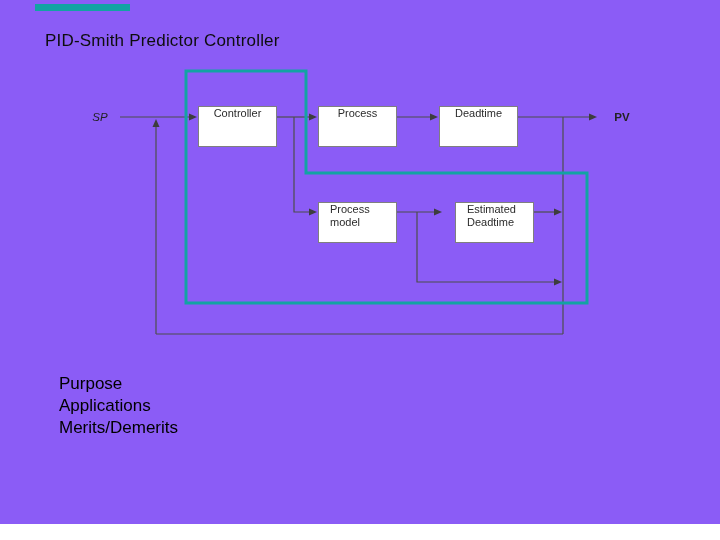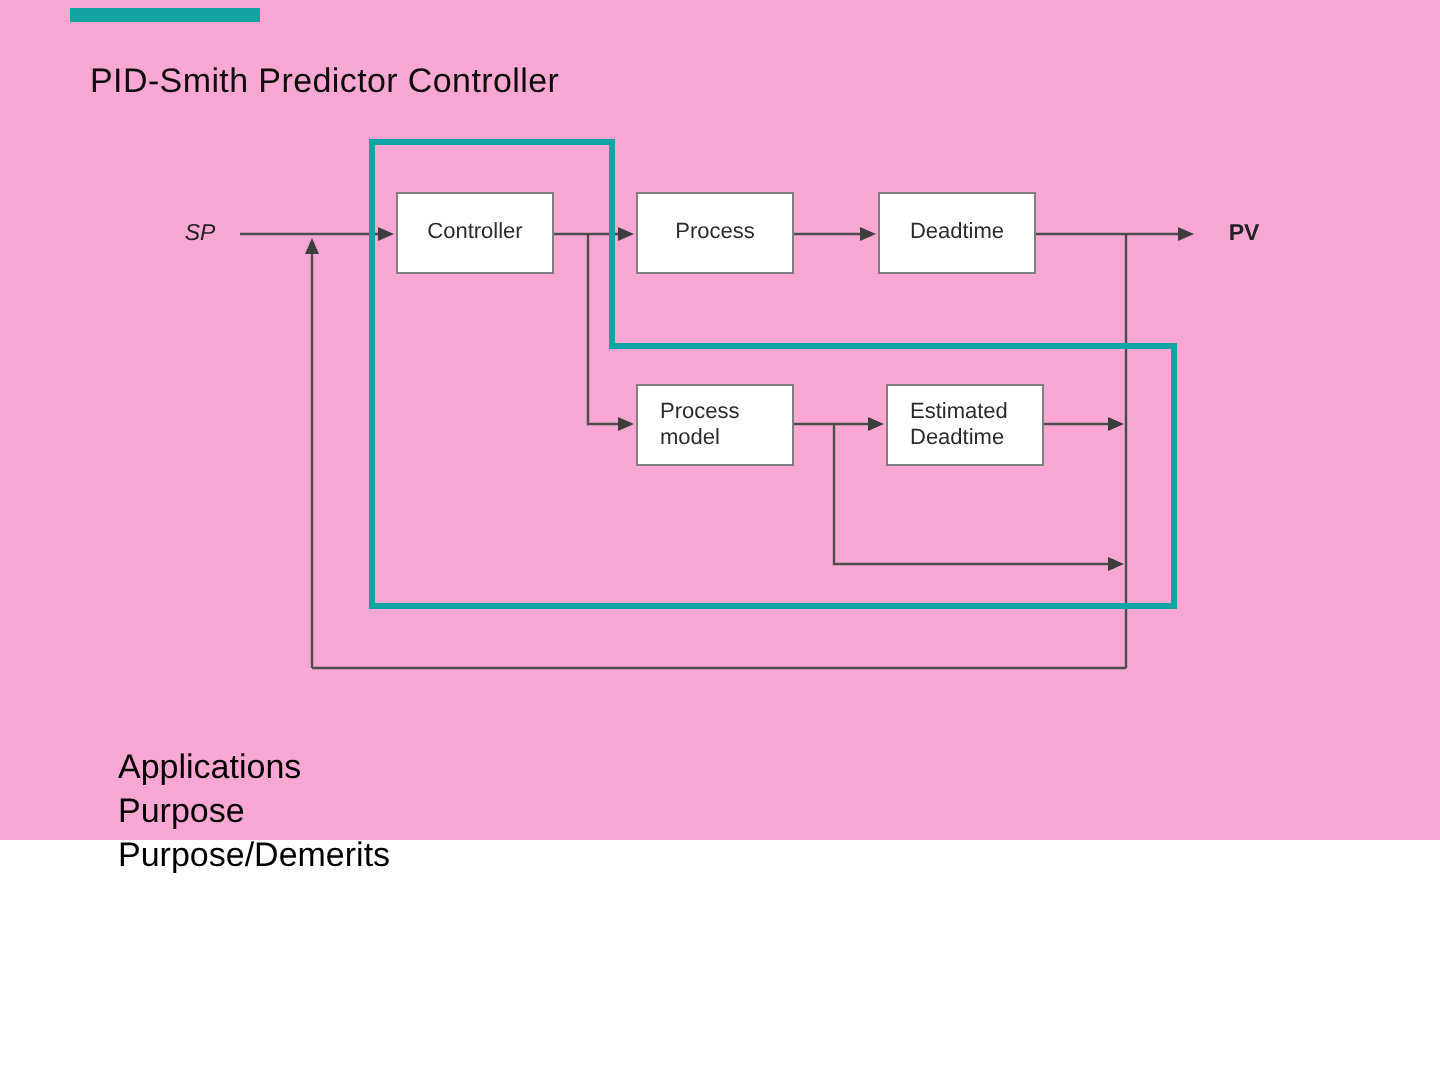--- a/index.html
+++ b/index.html
@@ -1,39 +1,39 @@
 <!DOCTYPE html>
 <html><head>
 <meta charset="utf-8">
 <style>
   html,body{margin:0;padding:0;}
   body{
     width:720px;height:540px;background:#ffffff;overflow:hidden;position:relative;
     font-family:"Liberation Sans","DejaVu Sans",sans-serif;
   }
-  .slide{position:absolute;inset:0;width:720px;height:420px;background:#f9a8d4;}
+  .slide{position:absolute;inset:0;width:720px;height:524px;background:#8b5cf6;}
   .accent-bar{position:absolute;left:35px;top:4px;width:95px;height:7px;background:#12a3a3;}
   .title{
     position:absolute;left:45px;top:31px;font-size:17px;font-weight:400;
     color:#0d0d0d;letter-spacing:0.2px;white-space:nowrap;
   }
   .diagram-svg{position:absolute;left:0;top:0;width:720px;height:540px;}
   .block{
     position:absolute;box-sizing:border-box;width:79px;height:41px;
     background:#ffffff;border:1px solid #7f7f7f;color:#2b2b2b;
     font-size:11px;line-height:13px;
-    display:flex;flex-direction:column;justify-content:center;
+    display:flex;flex-direction:column;margin-top:10px;
   }
   .block.centered{align-items:center;text-align:center;}
   .block.twoline{align-items:flex-start;padding-left:11px;text-align:left;}
   .blk-controller{left:198px;top:96px;}
   .blk-process{left:318px;top:96px;}
   .blk-deadtime{left:439px;top:96px;}
   .blk-process-model{left:318px;top:192px;}
-  .blk-est-deadtime{left:443px;top:192px;}
+  .blk-est-deadtime{left:455px;top:192px;}
   .sig-label{
     position:absolute;font-size:11.5px;color:#222;width:30px;text-align:center;
     line-height:16px;
   }
   .lbl-sp{left:85px;top:109px;font-style:italic;}
   .lbl-pv{left:607px;top:109px;font-weight:bold;}
   .footer{position:absolute;left:59px;top:373px;color:#000;}
   .footer .line{font-size:17px;line-height:22px;white-space:nowrap;}
 </style>
 </head>
@@ -95,18 +95,18 @@
 
   <div class="block twoline blk-est-deadtime">
     <span>Estimated</span>
     <span>Deadtime</span>
   </div>
 
   <div class="sig-label lbl-sp">SP</div>
   <div class="sig-label lbl-pv">PV</div>
 
   <div class="footer">
+    <div class="line">Purpose</div>
     <div class="line">Applications</div>
-    <div class="line">Purpose</div>
-    <div class="line">Purpose/Demerits</div>
+    <div class="line">Merits/Demerits</div>
   </div>
 
 </div>
 
 </body></html>

